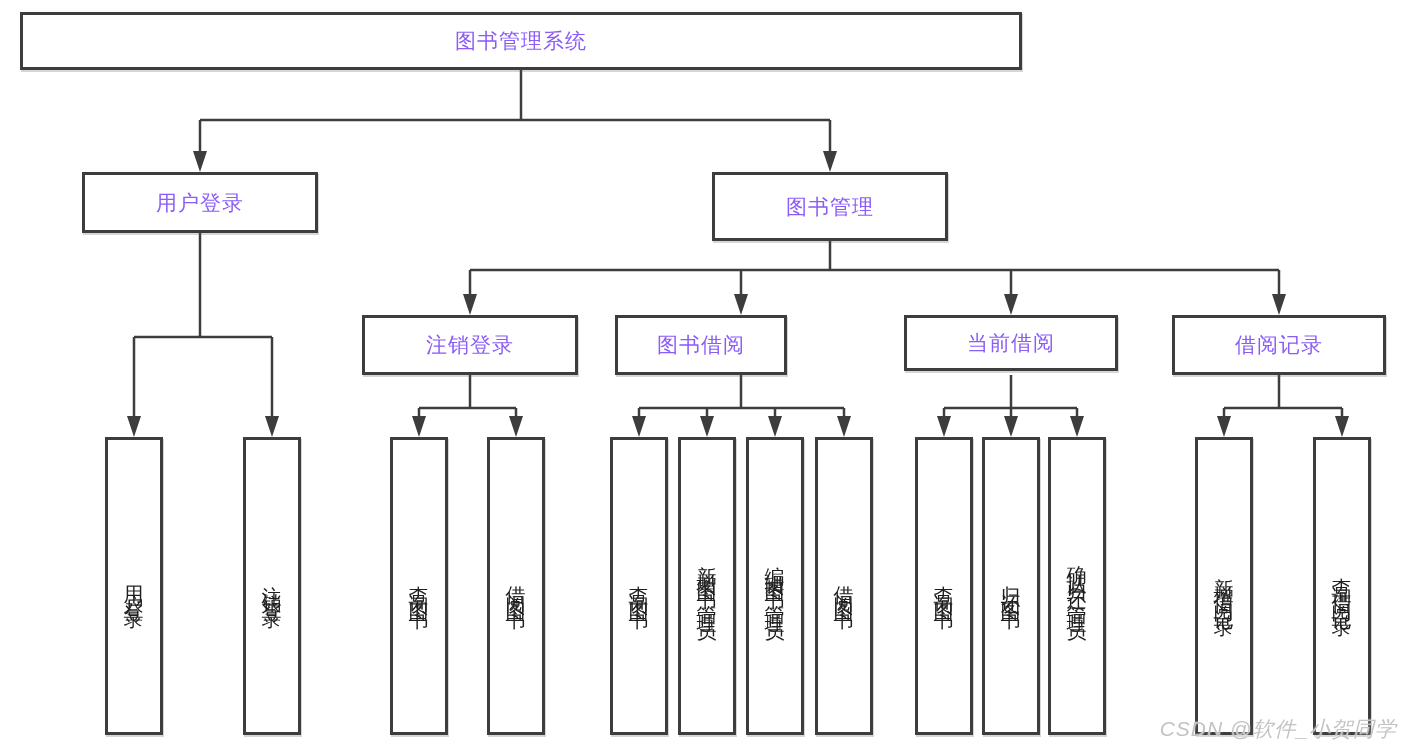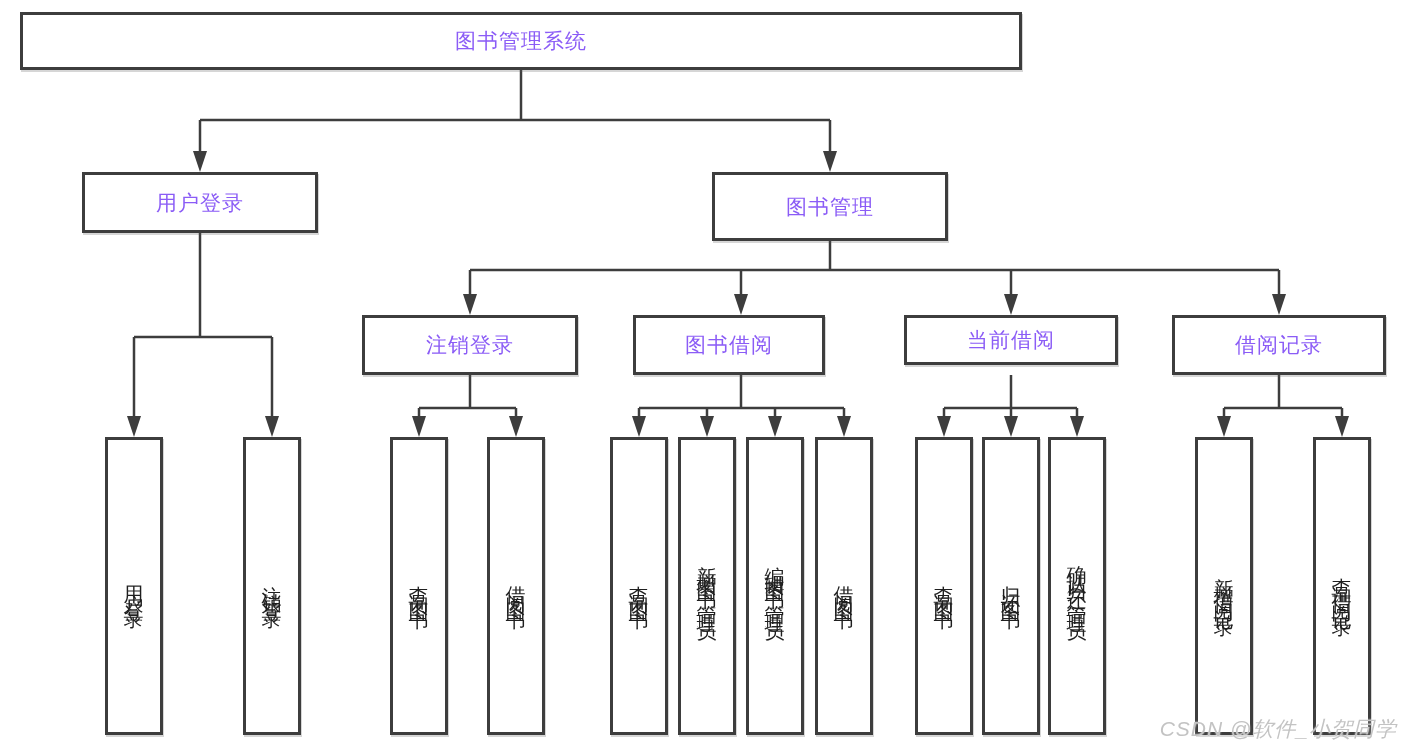--- a/index.html
+++ b/index.html
@@ -137,24 +137,24 @@
   <div class="box" style="left:82px;top:172px;width:236px;height:61px">
     <span class="hlabel">用户登录</span>
   </div>
   <div class="box" style="left:712px;top:172px;width:236px;height:69px">
     <span class="hlabel">图书管理</span>
   </div>
 
   <div class="box" style="left:362px;top:315px;width:216px;height:60px">
     <span class="hlabel">注销登录</span>
   </div>
-  <div class="box" style="left:633px;top:315px;width:192px;height:60px">
+  <div class="box" style="left:615px;top:315px;width:172px;height:60px">
     <span class="hlabel">图书借阅</span>
   </div>
-  <div class="box" style="left:904px;top:315px;width:214px;height:50px">
+  <div class="box" style="left:904px;top:315px;width:214px;height:56px">
     <span class="hlabel">当前借阅</span>
   </div>
   <div class="box" style="left:1172px;top:315px;width:214px;height:60px">
     <span class="hlabel">借阅记录</span>
   </div>
 
   <div class="box leaf" style="left:105px;top:437px;width:58px;height:298px">
     <span class="vlabel">用户登录</span>
   </div>
   <div class="box leaf" style="left:243px;top:437px;width:58px;height:298px">

